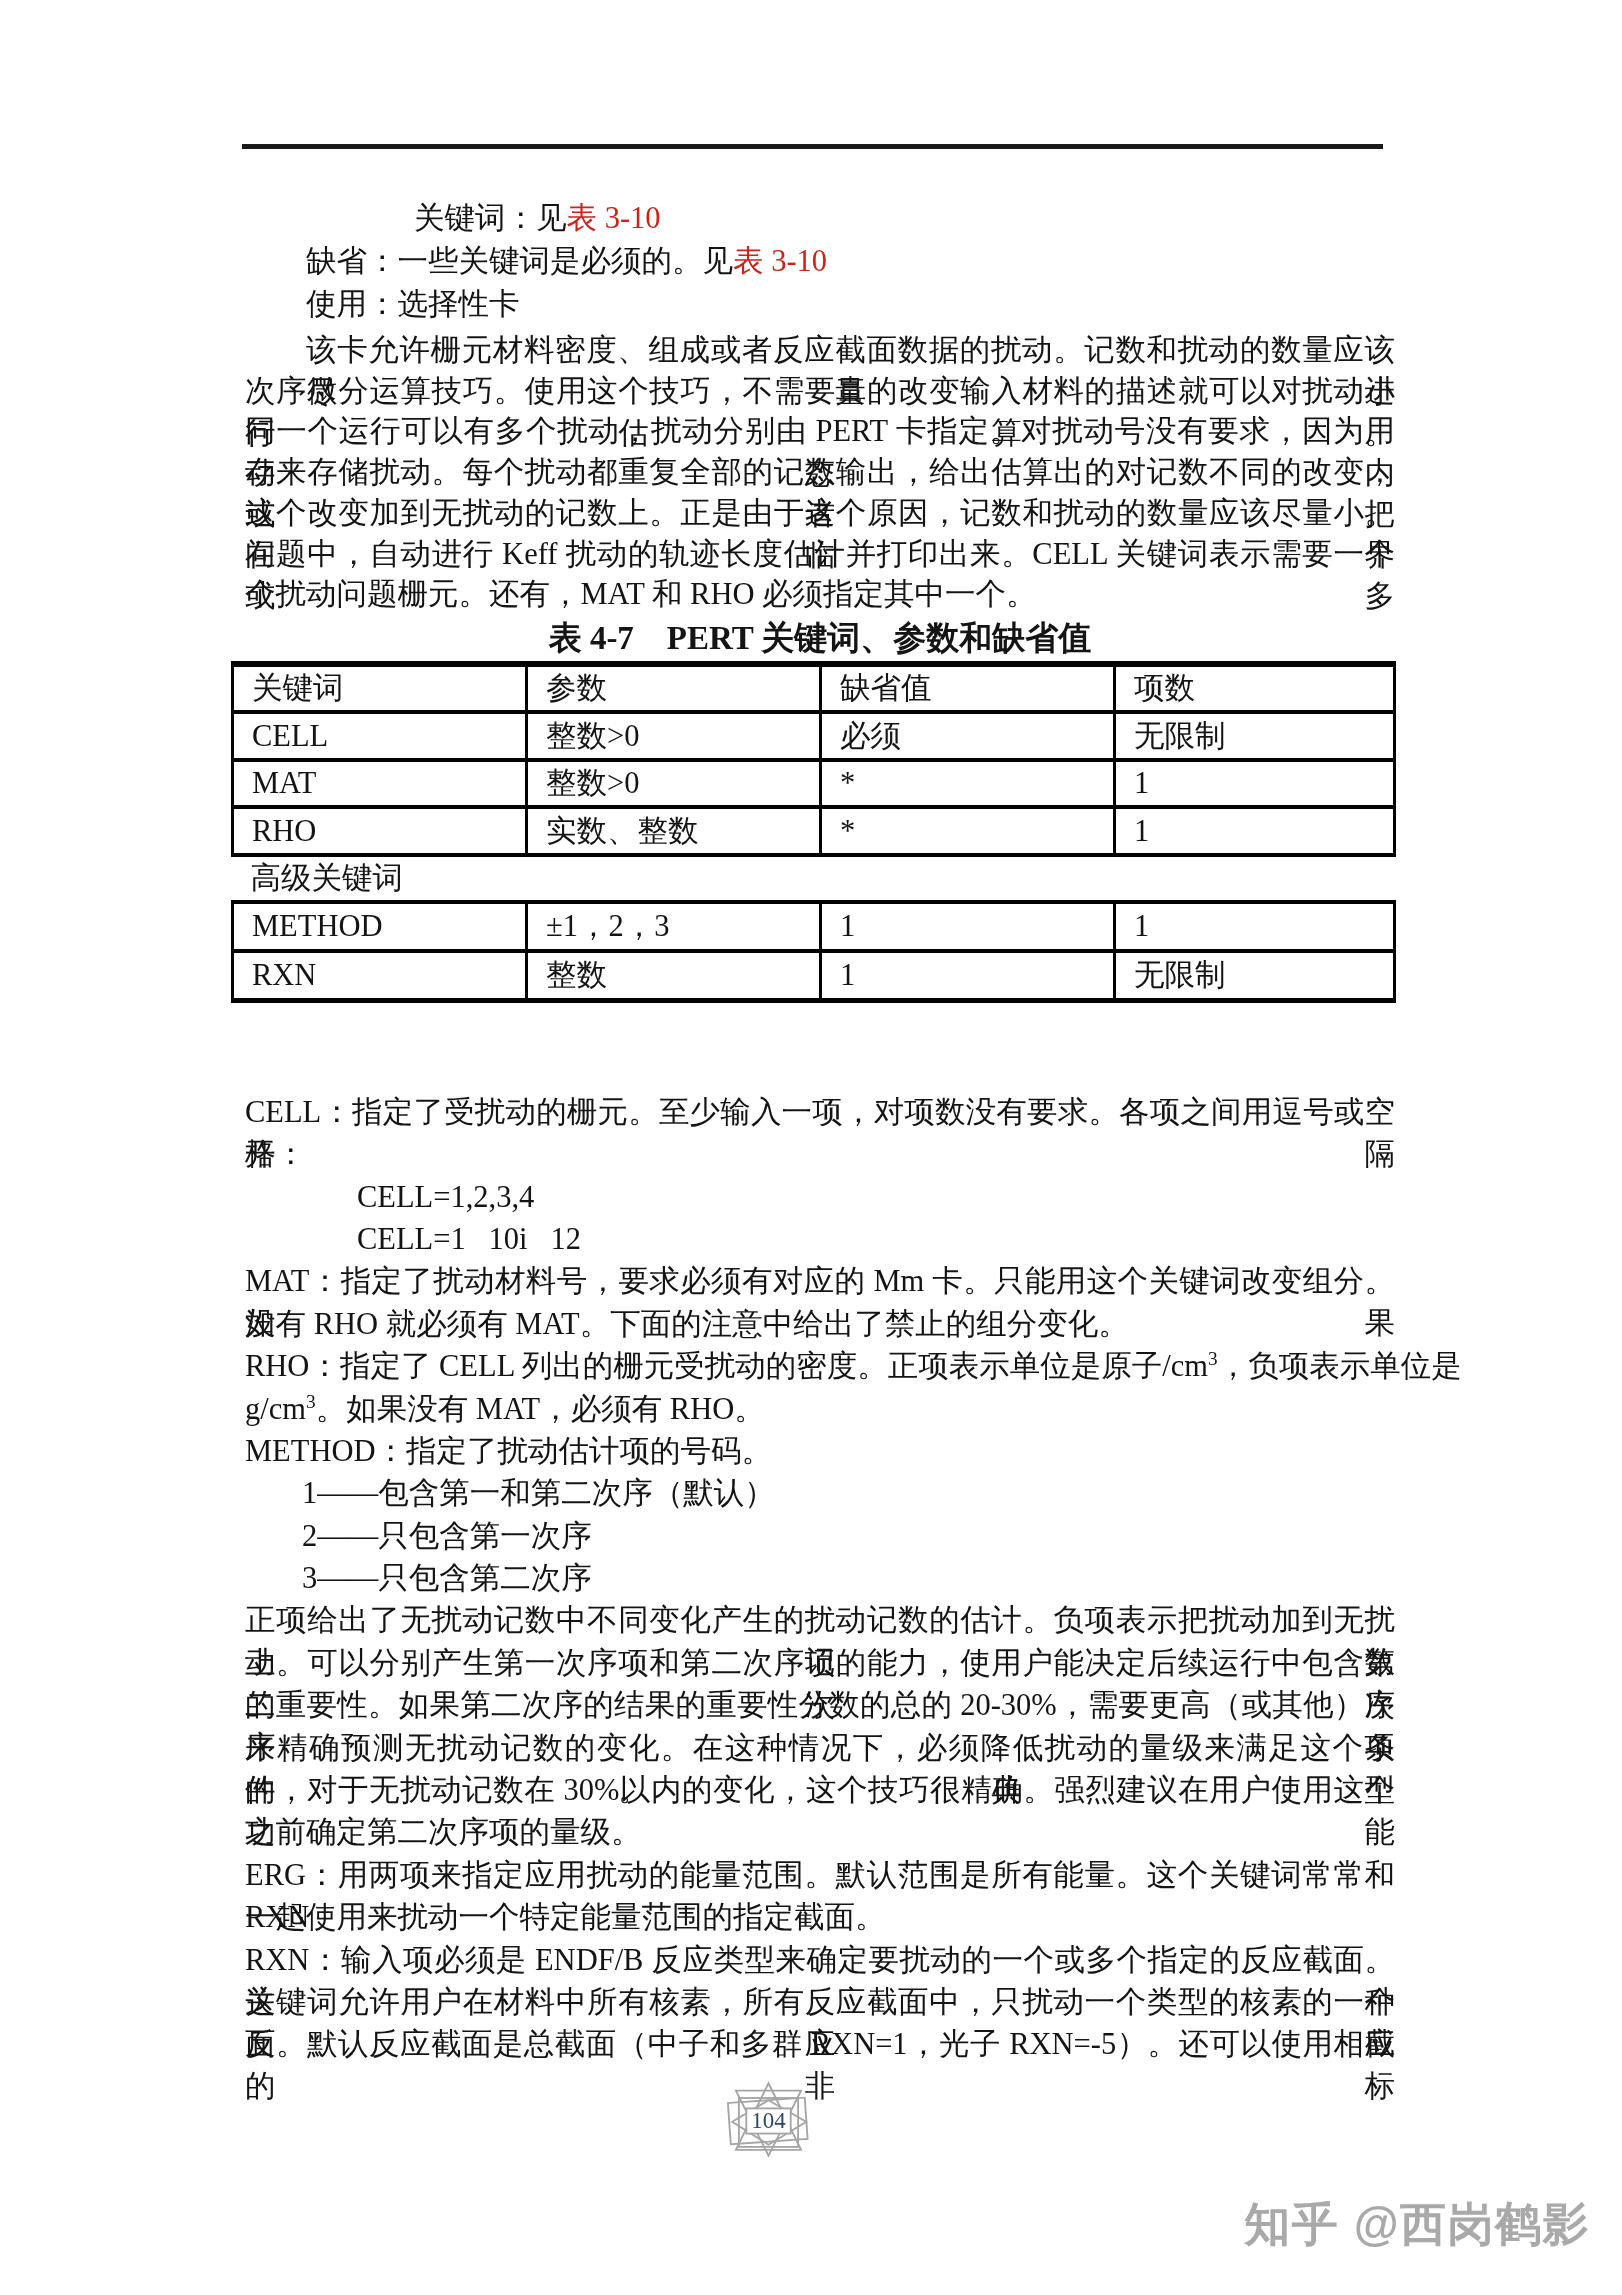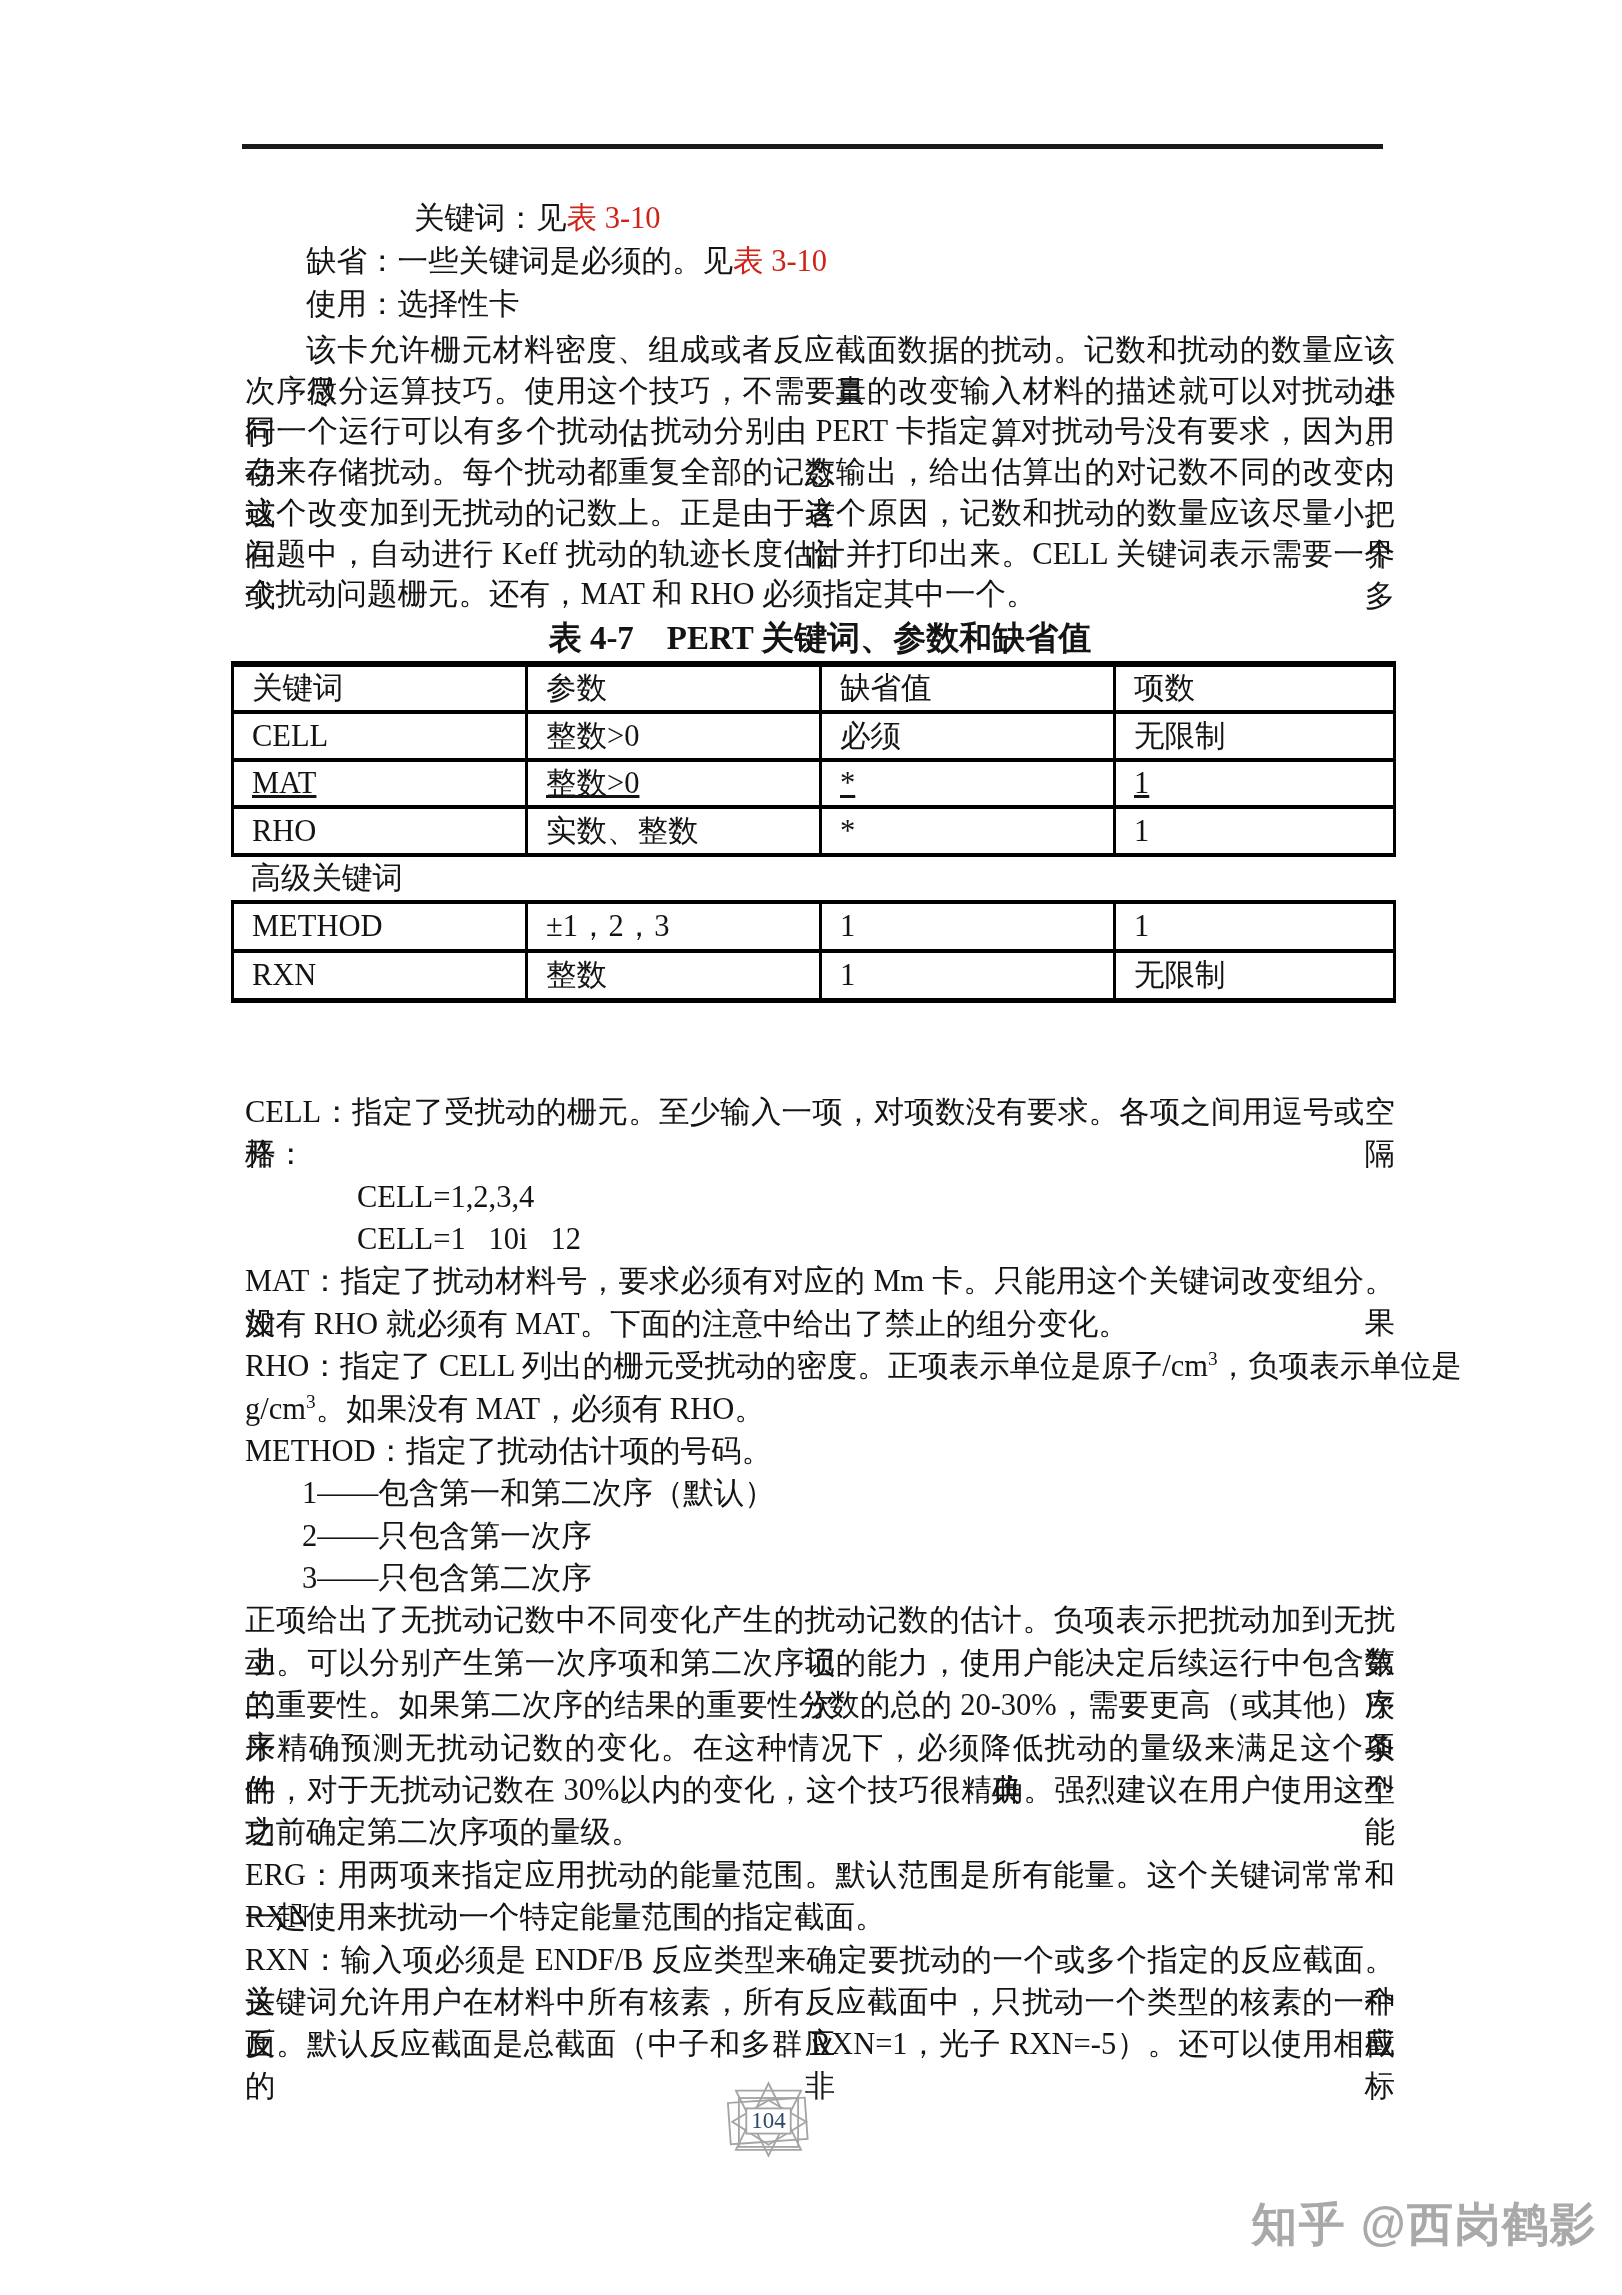--- a/index.html
+++ b/index.html
@@ -31,21 +31,21 @@
     font-size:30.5px; padding:0 0 0 18px; vertical-align:middle;
     border-top:4.5px solid #000; overflow:hidden; white-space:nowrap;
   }
   table.pert tr.first td { border-top:6px solid #000; }
   table.pert tr.last td { border-bottom:5.2px solid #000; }
   table.pert td.c { border-left:3px solid #000; }
   table.pert td.cr { border-right:3px solid #000; }
   table.pert td.spanrow { border-left:none; border-right:none; }
   .ornament { position:absolute; left:726px; top:2081px; width:85px; height:77px; }
   .watermark {
-    position:absolute; right:26px; top:2198px; height:52px; line-height:52px;
+    position:absolute; right:33px; top:2198px; height:52px; line-height:52px;
     font-family:"Liberation Sans","DejaVu Sans",sans-serif; font-weight:bold;
     font-size:46px; color:#a9a9a9; letter-spacing:1.5px; white-space:nowrap;
   }
 </style>
 </head>
 <body>
 
 <div class="page">
   <div class="rule"></div>
 
@@ -100,21 +100,21 @@
           <td class="c">参数</td>
           <td class="c">缺省值</td>
           <td class="c cr">项数</td>
         </tr>
         <tr class="" style="height: 48px;">
           <td class="c">CELL</td>
           <td class="c">整数&gt;0</td>
           <td class="c">必须</td>
           <td class="c cr">无限制</td>
         </tr>
-        <tr class="" style="height: 47px; text-decoration: underline;">
+        <tr class="" style="height: 47px;">
           <td class="c">MAT</td>
           <td class="c">整数&gt;0</td>
           <td class="c">*</td>
           <td class="c cr">1</td>
         </tr>
         <tr class="" style="height: 48px;">
           <td class="c">RHO</td>
           <td class="c">实数、整数</td>
           <td class="c">*</td>
           <td class="c cr">1</td>

